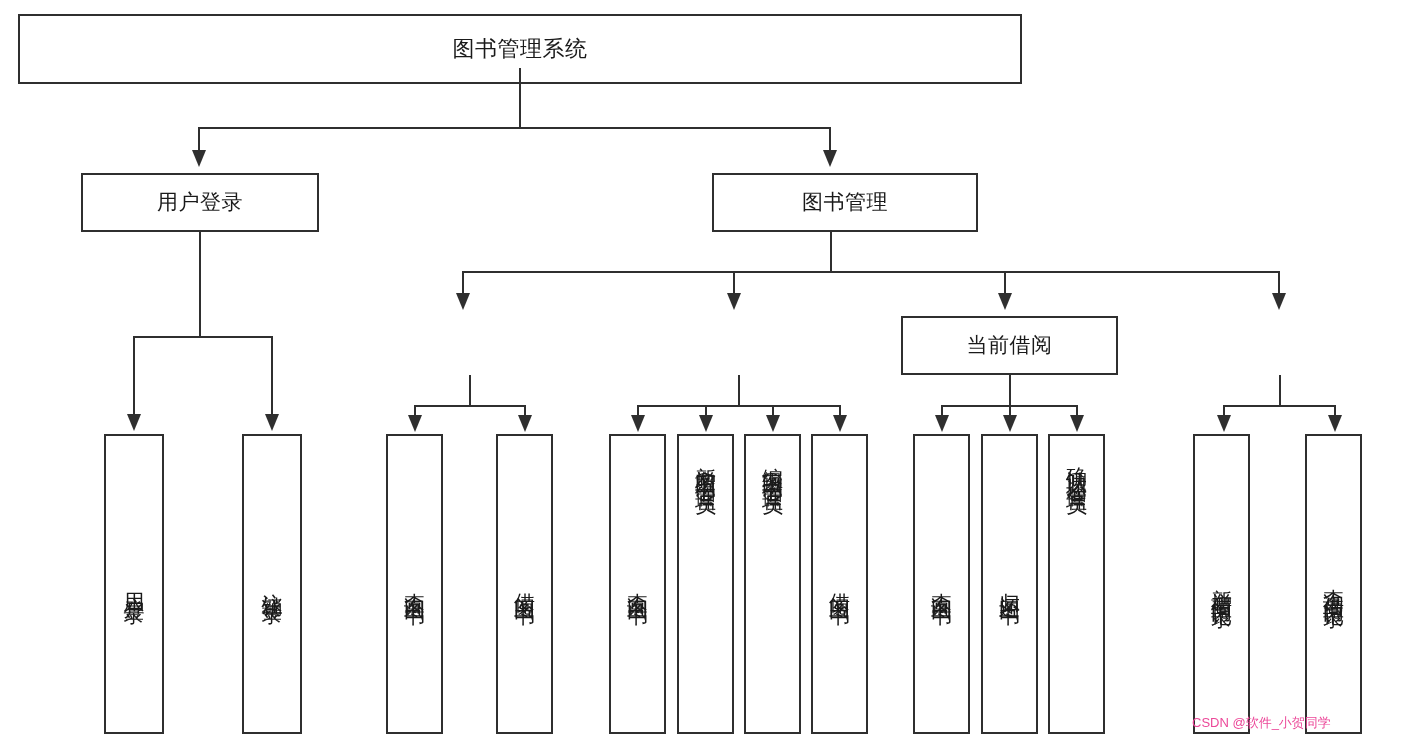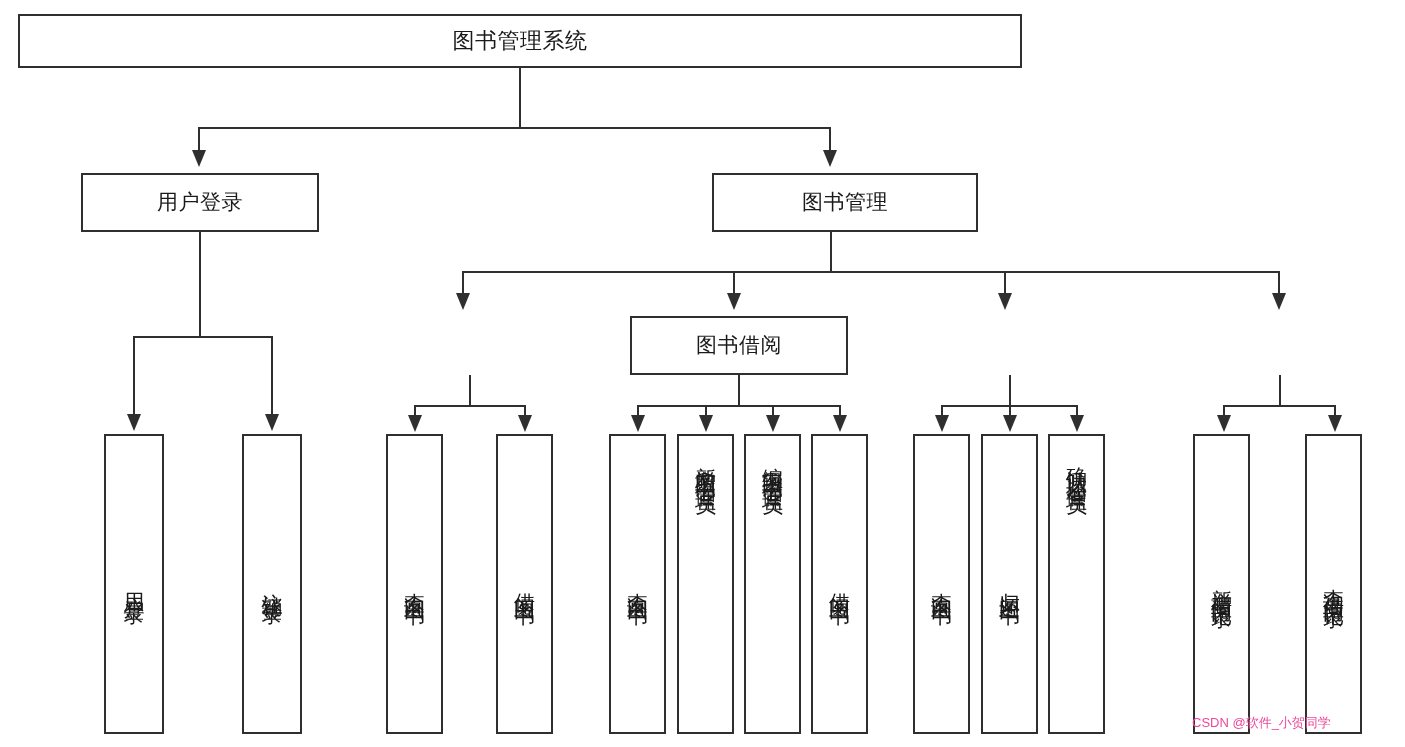--- a/index.html
+++ b/index.html
@@ -81,21 +81,21 @@
     font-size: 13px;
     white-space: nowrap;
     user-select: none;
   }
 </style>
 </head>
 <body>
 
 <div id="canvas">
 
-  <div class="node horiz root" style="left:18px; top:14px; width:1004px; height:54px;">
+  <div class="node horiz root" style="left:18px; top:14px; width:1004px; height:70px;">
     <span class="label">图书管理系统</span>
   </div>
 
   <div class="seg-v" style="left:519px; top:68px; height:60px;"></div>
 
   <div class="seg-h" style="left:198px; top:127px; width:632px;"></div>
   <div class="seg-v" style="left:198px; top:127px; height:25px;"></div>
   <div class="seg-v" style="left:829px; top:127px; height:25px;"></div>
   <div class="arrow" style="left:192px; top:150px;"></div>
   <div class="arrow" style="left:823px; top:150px;"></div>
@@ -119,22 +119,22 @@
   <div class="seg-h" style="left:462px; top:271px; width:818px;"></div>
   <div class="seg-v" style="left:462px; top:271px; height:24px;"></div>
   <div class="seg-v" style="left:733px; top:271px; height:24px;"></div>
   <div class="seg-v" style="left:1004px; top:271px; height:24px;"></div>
   <div class="seg-v" style="left:1278px; top:271px; height:24px;"></div>
   <div class="arrow" style="left:456px; top:293px;"></div>
   <div class="arrow" style="left:727px; top:293px;"></div>
   <div class="arrow" style="left:998px; top:293px;"></div>
   <div class="arrow" style="left:1272px; top:293px;"></div>
 
-  <div class="node horiz" style="left:630px; top:316px; width:218px; height:59px;">
-    <span class="label">图书借阅</span>
+  <div class="node horiz" style="left:901px; top:316px; width:217px; height:59px;">
+    <span class="label">当前借阅</span>
   </div>
 
   <div class="seg-v" style="left:469px; top:375px; height:31px;"></div>
   <div class="seg-h" style="left:414px; top:405px; width:112px;"></div>
   <div class="seg-v" style="left:414px; top:405px; height:12px;"></div>
   <div class="seg-v" style="left:524px; top:405px; height:12px;"></div>
   <div class="arrow" style="left:408px; top:415px;"></div>
   <div class="arrow" style="left:518px; top:415px;"></div>
 
   <div class="seg-v" style="left:738px; top:375px; height:31px;"></div>

